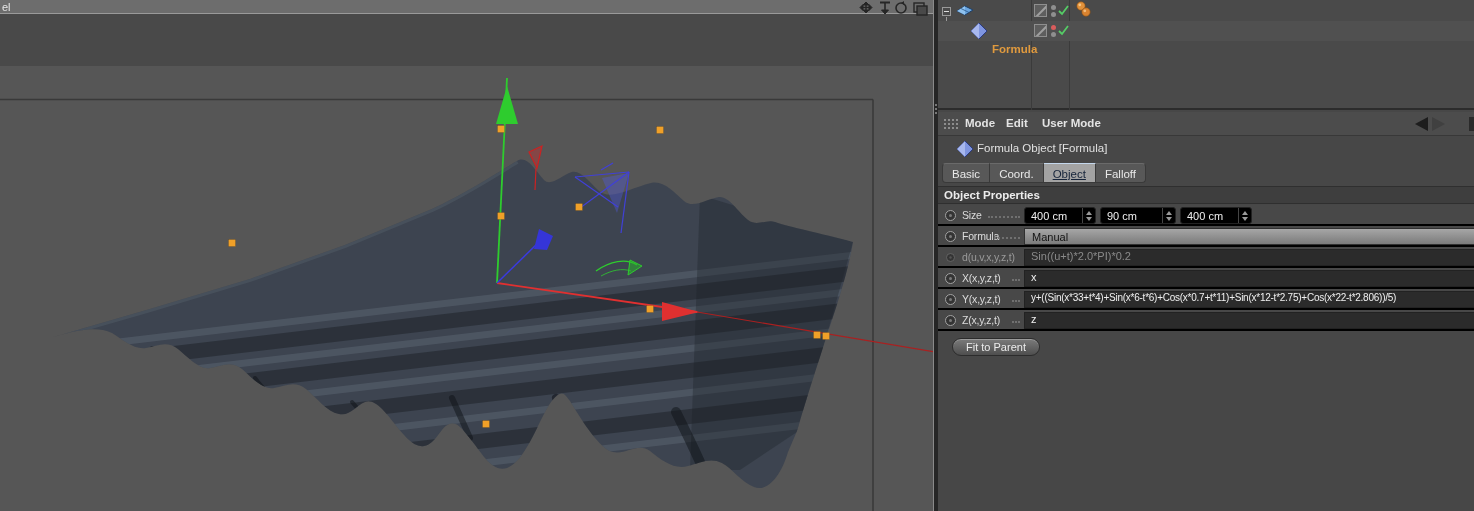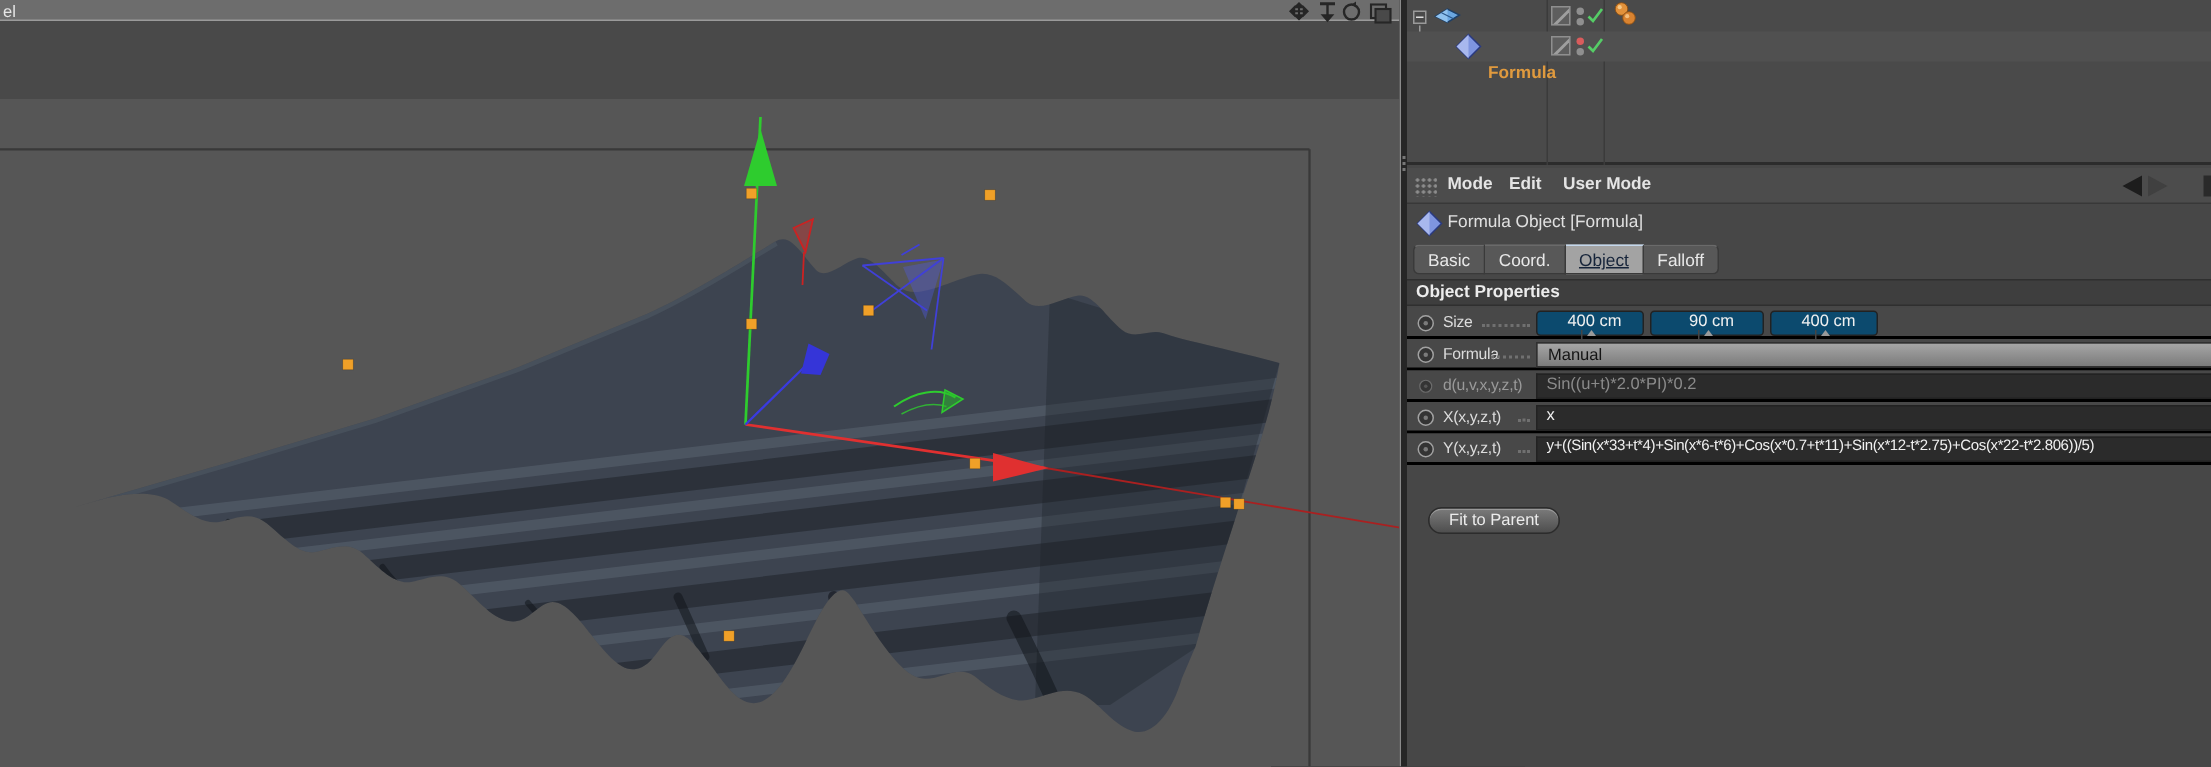--- a/index.html
+++ b/index.html
@@ -44,21 +44,21 @@
   .am-menu-item { position:absolute; top:5px; font-size:11.5px; color:#e4e4e4; font-weight:600; cursor:default; }
   #grip-icon { position:absolute; left:5px; top:6px; width:15px; height:13px;
     background-image:radial-gradient(circle, #8d8d8d 1px, rgba(0,0,0,0) 1.2px);
     background-size:4px 4px; }
   #hist-back { position:absolute; left:477px; top:5px; width:0; height:0;
     border-top:7px solid transparent; border-bottom:7px solid transparent; border-right:13px solid #1d1d1d; }
   #hist-fwd { position:absolute; left:494px; top:5px; width:0; height:0;
     border-top:7px solid transparent; border-bottom:7px solid transparent; border-left:13px solid #404040; }
   #hist-partial { position:absolute; left:531px; top:5px; width:5px; height:14px; background:#2a2a2a; }
 
-  #am-title-row { position:absolute; left:0; top:137px; width:436px; height:24px; }
+  #am-title-row { position:absolute; left:12px; top:137px; width:436px; height:24px; }
   #am-title { position:absolute; left:27px; top:5px; font-size:11.5px; color:#e0e0e0; }
 
   #am-tabs { position:absolute; left:4px; top:163px; height:20px; display:flex; }
   .am-tab { height:20px; line-height:20px; padding:0 9px; background:#585858; color:#e8e8e8;
     font-size:11.5px; border-right:1px solid #3a3a3a; border-top:1px solid #6a6a6a; border-bottom:1px solid #3a3a3a; }
   .am-tab:first-child { border-radius:4px 0 0 4px; border-left:1px solid #3a3a3a; }
   .am-tab:last-child { border-radius:0 4px 4px 0; }
   .am-tab.sel { background:#a3a3a3; color:#16243a; border-top-color:#c4d7ec;text-decoration:underline; }
 
   #section-header { position:absolute; left:0; top:186px; width:536px; height:18px;
@@ -71,22 +71,22 @@
   .anim-circle { position:absolute; left:7px; top:5px; width:11px; height:11px; border-radius:50%;
     border:1.5px solid #a2a2a2; background:#343434; }
   .anim-circle::after { content:""; position:absolute; left:2.5px; top:2.5px; width:3px; height:3px;
     border-radius:50%; background:#7a7a7a; }
   .anim-circle.dim { border-color:#6c6c6c; transform:scale(.8); }
   .anim-circle.dim::after { background:#555; }
   .prop-label { position:absolute; left:24px; top:4px; font-size:10.5px; letter-spacing:-0.2px;
     color:#dcdcdc; white-space:nowrap; }
   .prop-label.dim { color:#9a9a9a; }
   .leader { position:absolute; top:11px; height:2px; border-bottom:2px dotted #707070; }
-  .num-field { position:absolute; top:2px; height:17px; background:#0c4a6e; border-radius:3px;
-    border:1px solid #222; display:flex; align-items:center;flex-direction:column; }
+  .num-field { position:absolute; top:2px; height:17px; background:#000000; border-radius:3px;
+    border:1px solid #222; display:flex; align-items:center; }
   .num-field .num-text { flex:1; padding-left:6px; color:#f0f0f0; font-size:11px; white-space:nowrap; }
   .stepper { width:13px; height:15px; border-left:1px solid #454545; display:flex; flex-direction:column;
     align-items:center; justify-content:center; gap:2px; }
   .stepper .up { width:0; height:0; border-left:3.5px solid transparent; border-right:3.5px solid transparent;
     border-bottom:4px solid #9a9a9a; }
   .stepper .dn { width:0; height:0; border-left:3.5px solid transparent; border-right:3.5px solid transparent;
     border-top:4px solid #9a9a9a; }
   .text-field { position:absolute; left:86px; right:0; top:2px; height:17px; background:#2b2b2b;
     border:1px solid #222; border-right:none; display:flex; overflow:hidden; }
   .text-field span { padding-left:6px; color:#f0f0f0; font-size:11px; white-space:nowrap; }
@@ -389,19 +389,27 @@
 
       <div class="prop-row">
         <div class="anim-circle"></div>
         <span class="prop-label">Y(x,y,z,t)</span>
         <div class="leader" style="left:74px; width:8px"></div>
         <div class="text-field tight">
           <span>y+((Sin(x*33+t*4)+Sin(x*6-t*6)+Cos(x*0.7+t*11)+Sin(x*12-t*2.75)+Cos(x*22-t*2.806))/5)</span>
         </div>
       </div>
 
+      <div class="prop-row">
+        <div class="anim-circle"></div>
+        <span class="prop-label">Z(x,y,z,t)</span>
+        <div class="leader" style="left:74px; width:8px"></div>
+        <div class="text-field">
+          <span>z</span>
+        </div>
+      </div>
     </div>
 
     <div id="fit-row">
       <div id="fit-btn">Fit to Parent</div>
     </div>
   </div>
 </div>
 
 </body></html>

